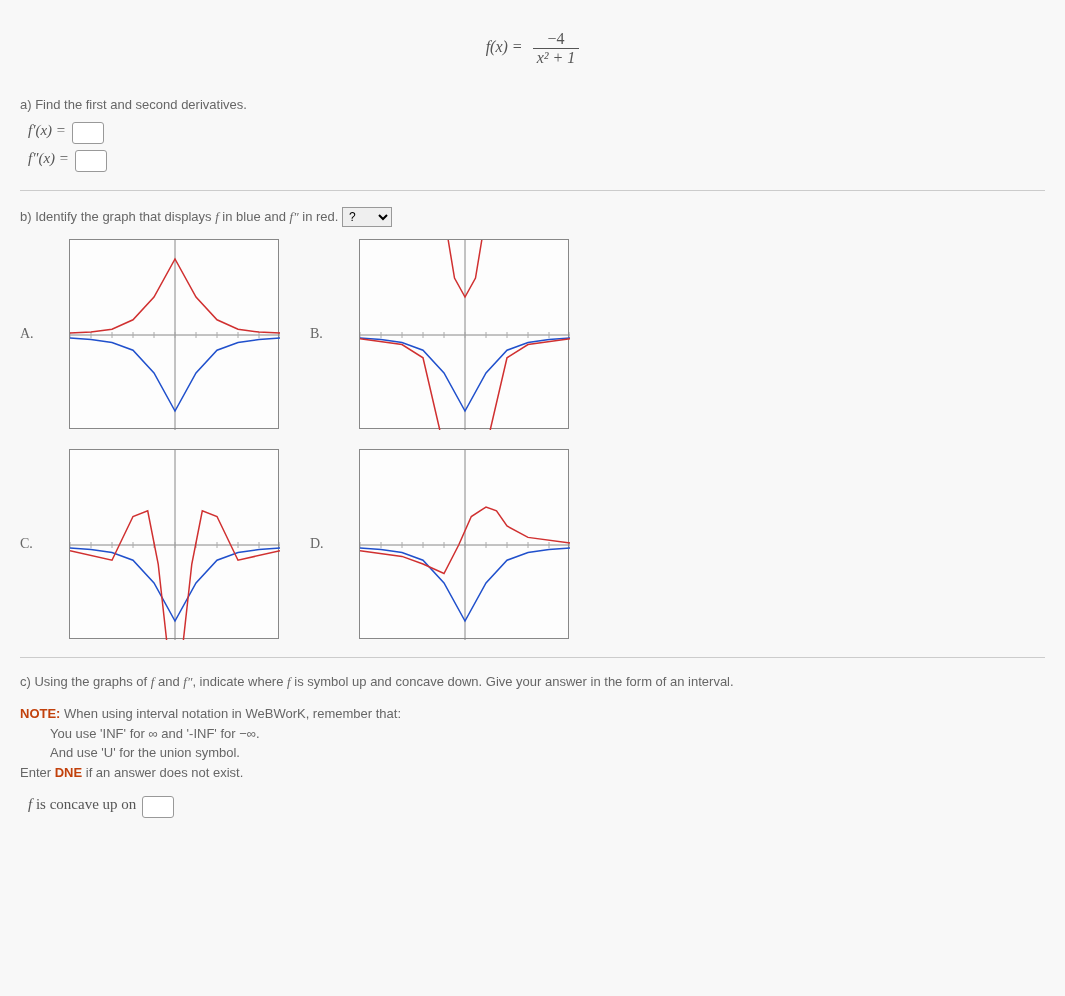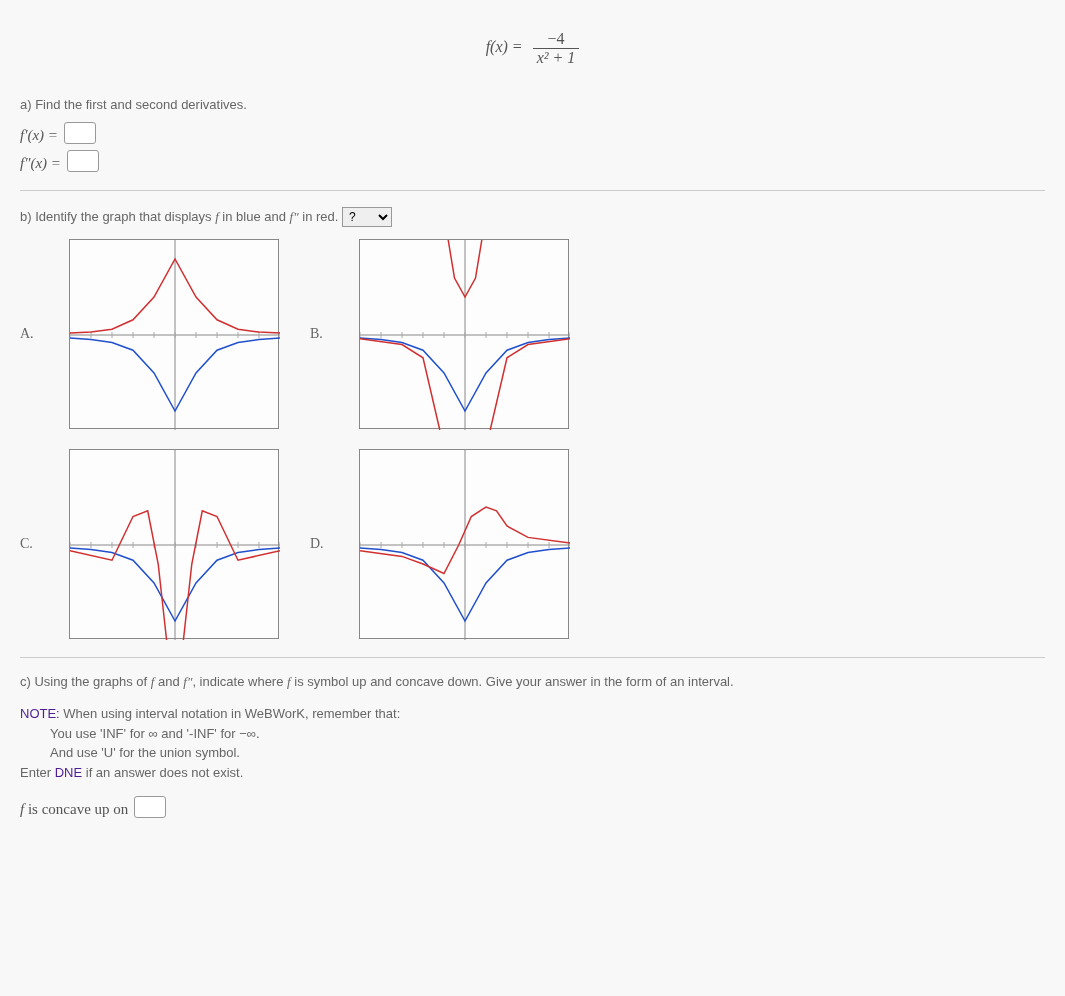--- a/index.html
+++ b/index.html
@@ -26,23 +26,23 @@
     margin-left: 6px;
   }
   .frac .num { display: block; border-bottom: 1px solid #555; padding: 0 4px; }
   .frac .den { display: block; padding: 0 4px; text-align: right; }
   .section { margin-bottom: 18px; }
   .prompt { color: #666; margin-bottom: 10px; }
   .eq-row {
     font-family: 'Times New Roman', serif;
     font-style: italic;
     font-size: 15px;
-    margin: 6px 0;
+    margin: 6px 8px;
     display: flex;
-    align-items: flex-end;
+    align-items: flex-start;
     gap: 6px;
   }
   input.ans {
     width: 32px;
     height: 22px;
     border: 1px solid #999;
     border-radius: 3px;
     font-size: 12px;
     padding: 2px;
   }
@@ -72,21 +72,21 @@
     margin-right: 4px;
   }
   .graph-box {
     width: 210px;
     height: 190px;
     border: 1px solid #888;
     background: #fdfdfd;
     position: relative;
   }
   .note-block { margin: 14px 0; color: #666; line-height: 1.5; }
-  .note-block b { font-weight: normal; color: #4c1d95; }
+  .note-block b { font-weight: bold; color: #c2410c; }
   .indent { padding-left: 30px; }
   .ital { font-style: italic; font-family: 'Times New Roman', serif; }
   svg { display: block; }
 </style>
 </head>
 <body>
 
 <div class="formula">
   <span class="ital">f(x) =</span>
   <span class="frac">

